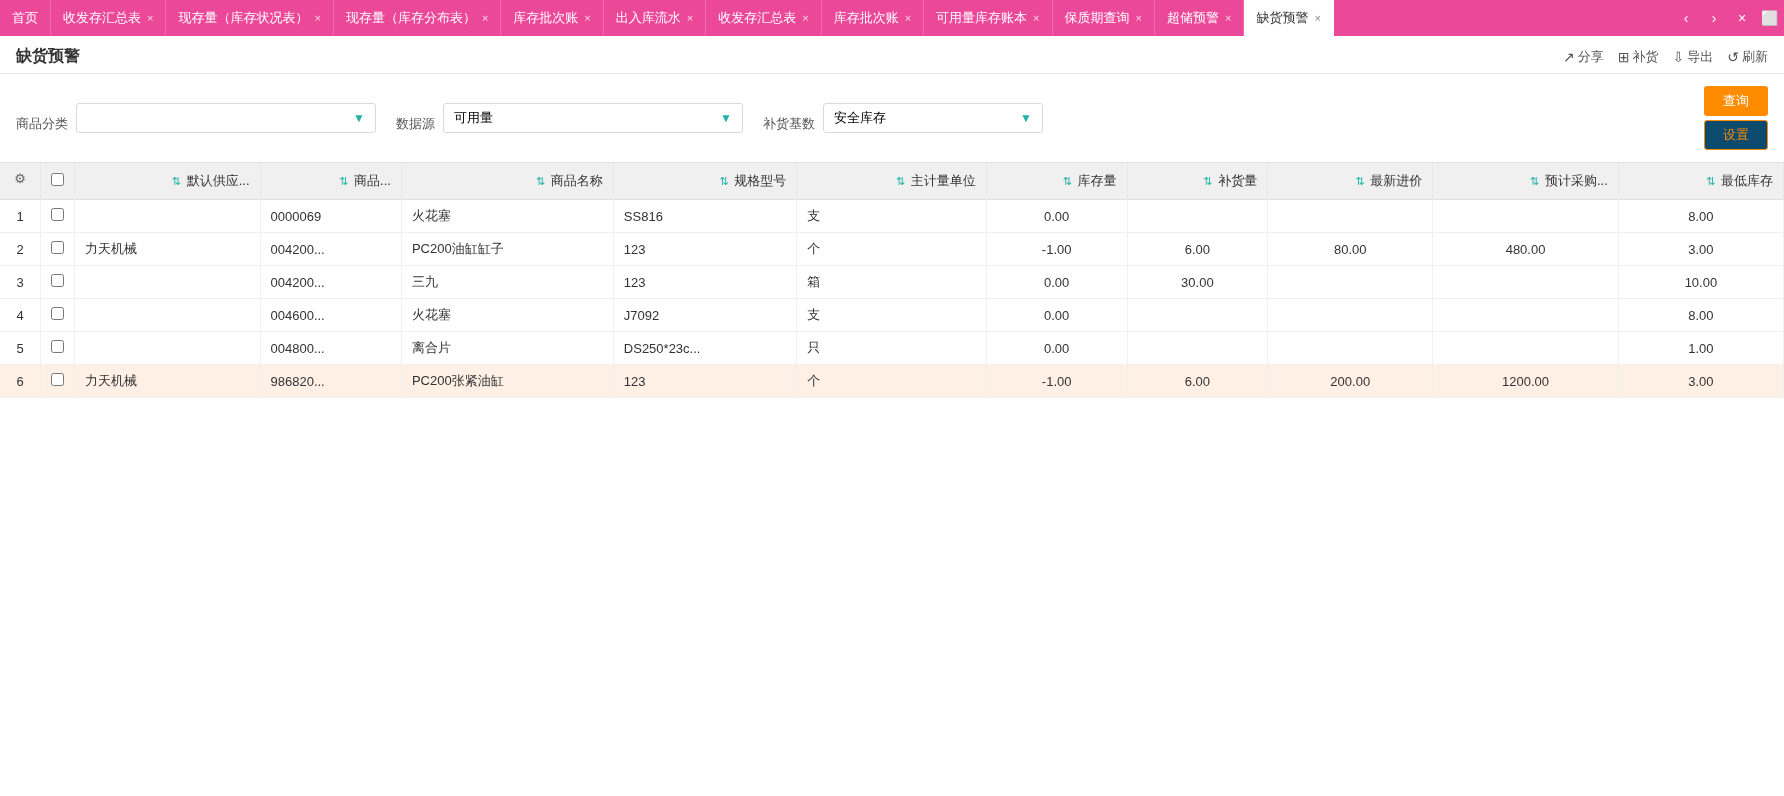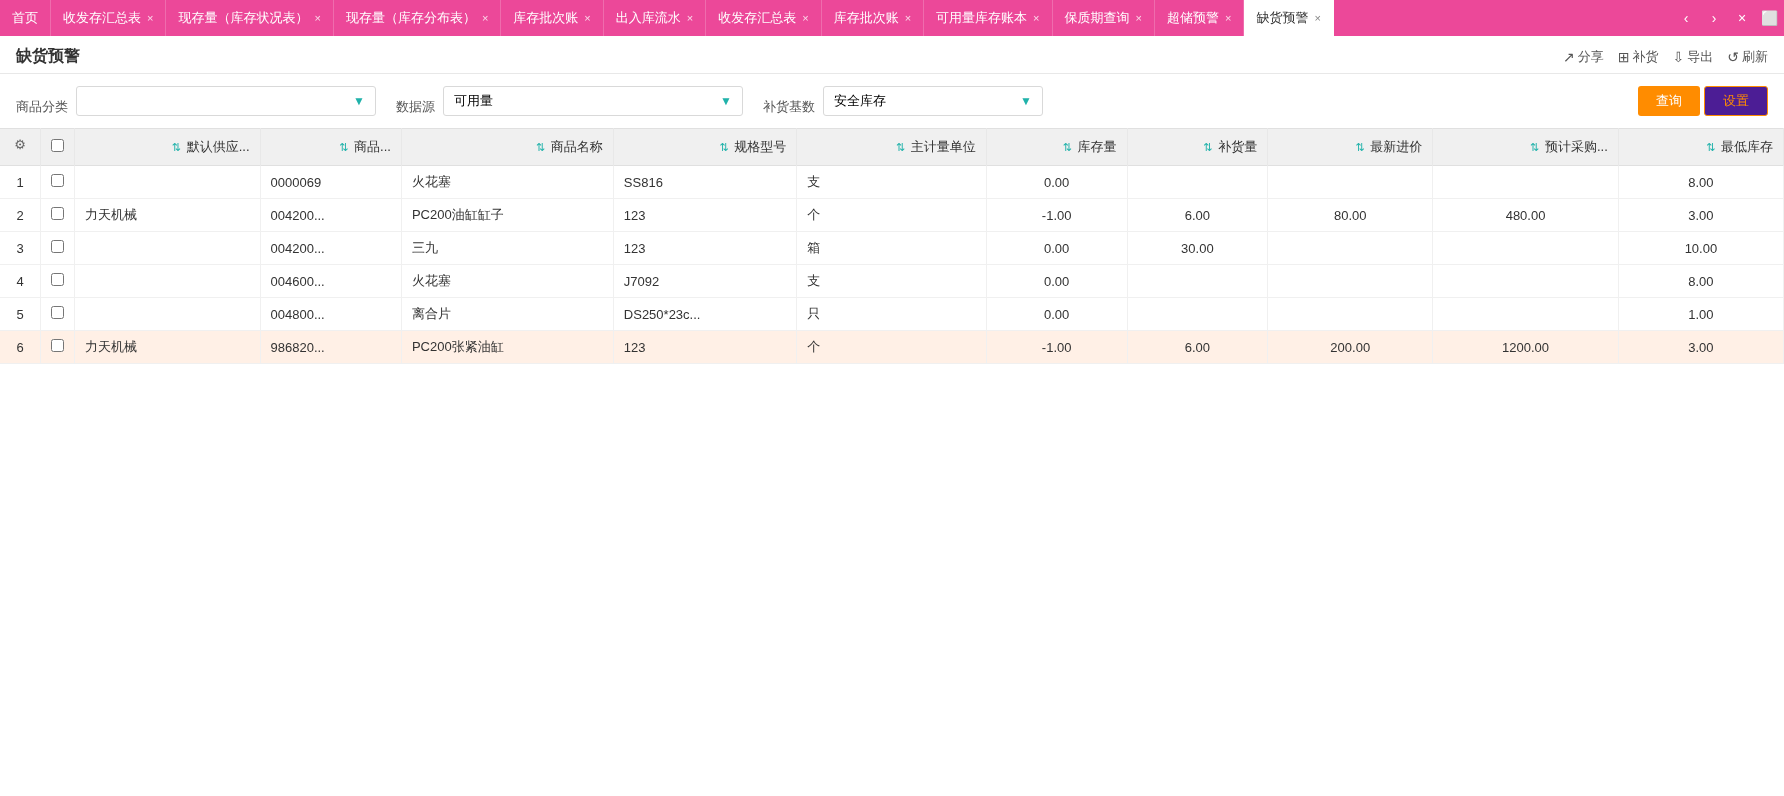--- a/index.html
+++ b/index.html
@@ -124,35 +124,35 @@
       justify-content: space-between;
     }
     .filter-select-wide {
       min-width: 300px;
     }
     .filter-select .arrow { color: #20b2aa; font-size: 12px; }
 
     .filter-actions {
       margin-left: auto;
       display: flex;
-      flex-direction: row;
+      flex-direction: column;
       gap: 4px;
     }
     .btn-query {
       background: #ff8c00;
       color: #fff;
       border: none;
       border-radius: 3px;
       padding: 5px 18px;
       cursor: pointer;
       font-size: 13px;
       height: 30px;
     }
     .btn-settings {
-      background: #4c1d95;
+      background: #0c4a6e;
       color: #ff8c00;
       border: 1px solid #ff8c00;
       border-radius: 3px;
       padding: 5px 18px;
       cursor: pointer;
       font-size: 13px;
       height: 30px;
     }
 
     

